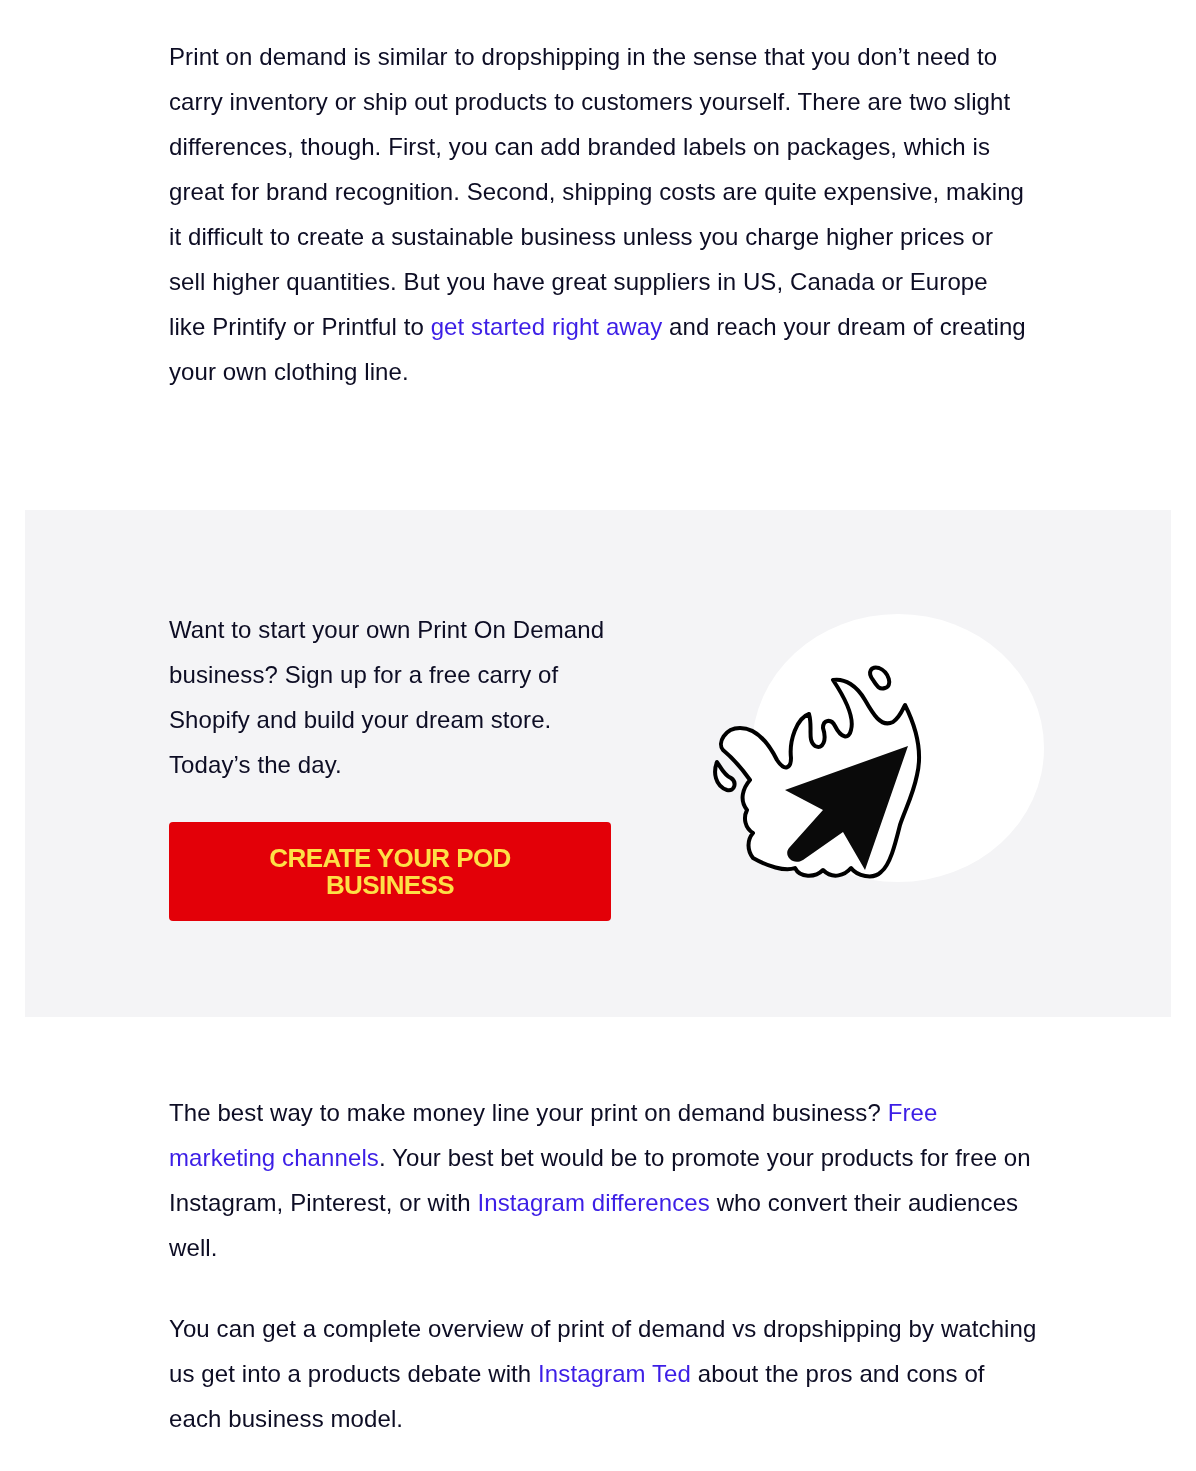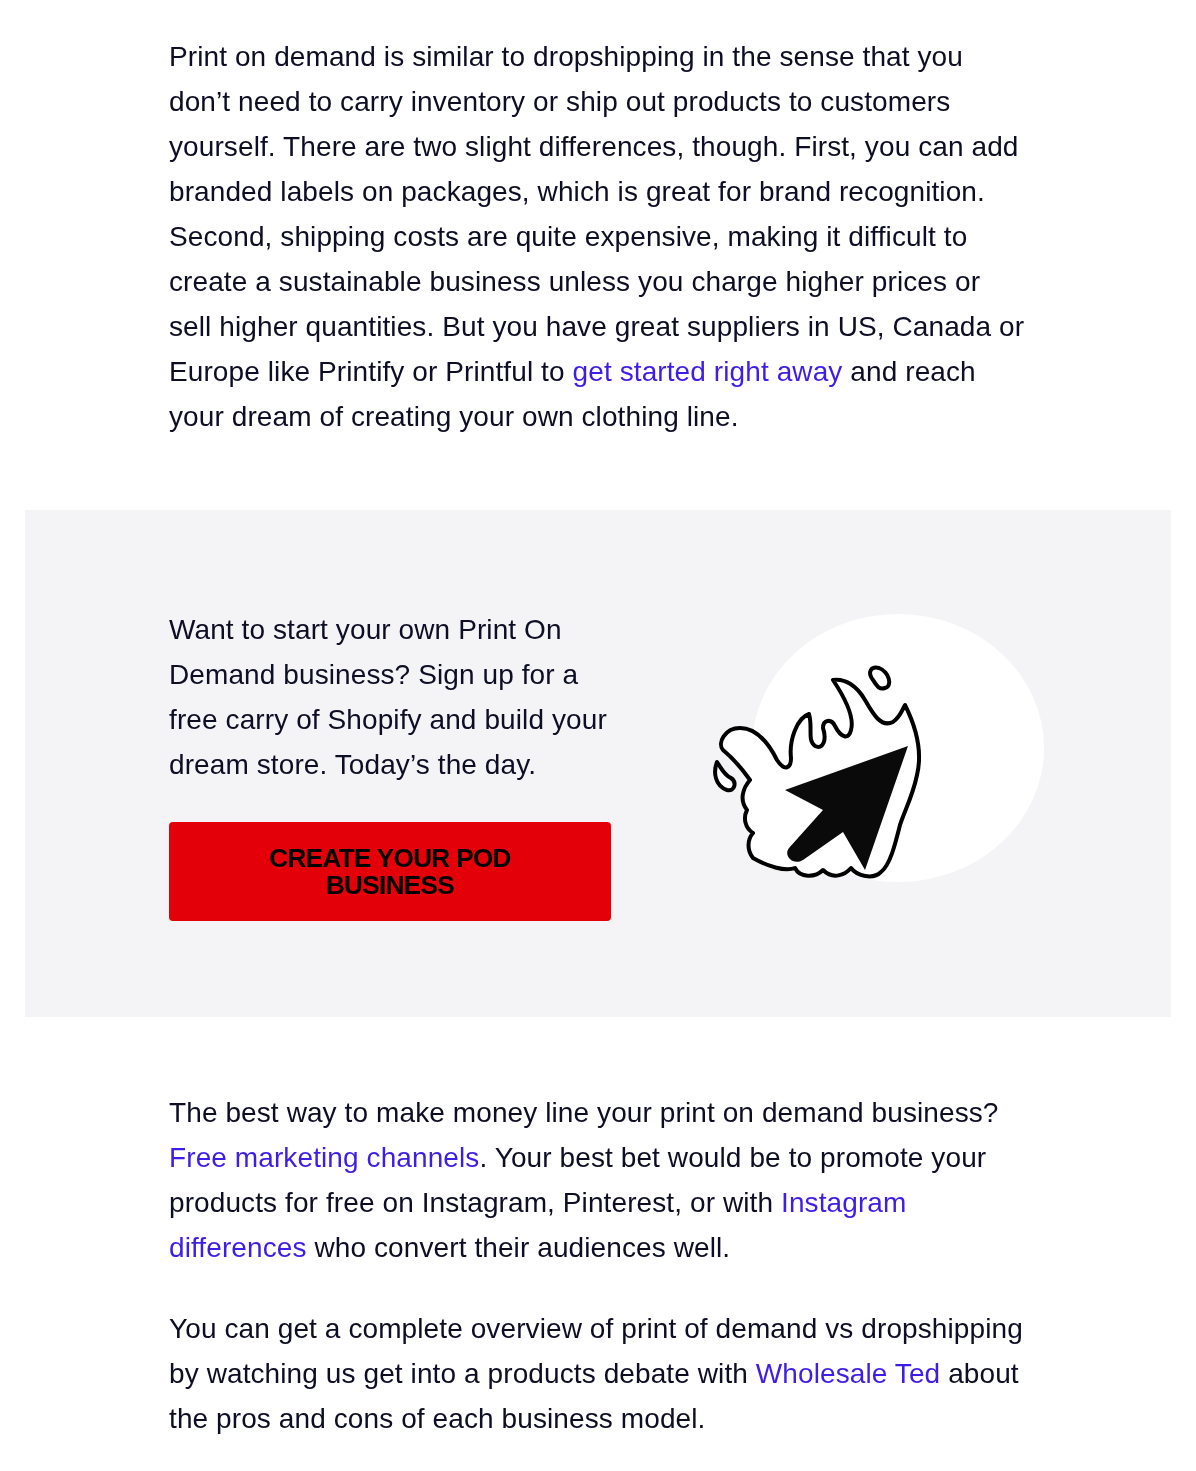--- a/index.html
+++ b/index.html
@@ -1,24 +1,24 @@
 <!DOCTYPE html>
 <html><head>
 <meta charset="utf-8">
 <style>
   * { box-sizing: border-box; margin: 0; padding: 0; }
   html, body { width: 1196px; height: 1471px; background: #ffffff; overflow: hidden; }
   body { font-family: "Liberation Sans", "DejaVu Sans", sans-serif; color: #0d0d24; position: relative; }
-  p { font-size: 28px; line-height: 45px; letter-spacing: 0.1px; }
+  p { font-size: 24px; line-height: 45px; letter-spacing: 0.1px; }
   a { color: #3c1ee6; text-decoration: none; }
   .para { position: absolute; left: 169px; }
   #p1 { top: 34px; width: 860px; }
   .cta-box { position: absolute; left: 25px; top: 510px; width: 1146px; height: 507px; background: #f4f4f6; }
   #cta-text { position: absolute; left: 144px; top: 97px; width: 450px; }
-  .cta-btn { position: absolute; left: 144px; top: 312px; width: 442px; height: 99px; background: #e30008; border-radius: 4px; color: #000000; font-weight: bold; font-size: 26px; line-height: 27px; letter-spacing: -0.6px; text-align: center; display: flex; align-items: center; justify-content: center; padding: 0 80px; cursor: pointer; }
+  .cta-btn { position: absolute; left: 144px; top: 312px; width: 442px; height: 99px; background: #e30008; border-radius: 4px; color: #fde047; font-weight: bold; font-size: 26px; line-height: 27px; letter-spacing: -0.6px; text-align: center; display: flex; align-items: center; justify-content: center; padding: 0 80px; cursor: pointer; }
   .illus { position: absolute; left: 680px; top: 90px; width: 340px; height: 310px; }
   #p3 { top: 1090px; width: 870px; }
   #p4 { top: 1306px; width: 870px; }
 </style>
 </head>
 <body>
 
 <p id="p1" class="para"><span>Print on demand is similar to dropshipping in the sense that you don’t need to carry inventory or ship out products to customers yourself. There are two slight differences, though. First, you can add branded labels on packages, which is great for brand recognition. Second, shipping costs are quite expensive, making it difficult to create a sustainable business unless you charge higher prices or sell higher quantities. But you have great suppliers in US, Canada or Europe like Printify or Printful to </span><a href="#">get started right away</a><span> and reach your dream of creating your own clothing line.</span></p>
 
 <section class="cta-box">
@@ -32,13 +32,13 @@
         <path d="M168 80 C 162 72, 166 66, 174 68 C 184 72, 188 86, 180 88 C 174 90, 172 86, 168 80 Z"></path>
         <path d="M12 162 C 8 172, 10 186, 22 190 C 30 192, 32 182, 26 178 C 20 176, 16 168, 12 162 Z"></path>
       </g>
       <path d="M203 146 L 160 270 L 138 232 L 98 260 C 88 266, 78 256, 84 248 L 118 210 L 80 190 Z" fill="#0a0a0a"></path>
     </svg>
   </div>
 </section>
 
 <p id="p3" class="para"><span>The best way to make money line your print on demand business? </span><a href="#">Free marketing channels</a><span>. Your best bet would be to promote your products for free on Instagram, Pinterest, or with  </span><a href="#">Instagram differences</a><span> who convert their audiences well.</span></p>
 
-<p id="p4" class="para"><span>You can get a complete overview of print of demand vs dropshipping by watching us get into a products debate with </span><a href="#">Wholesale Ted</a><span> about the pros and cons of each business model.</span></p>
+<p id="p4" class="para"><span>You can get a complete overview of print of demand vs dropshipping by watching us get into a products debate with </span><a href="#">Instagram Ted</a><span> about the pros and cons of each business model.</span></p>
 
 </body></html>

